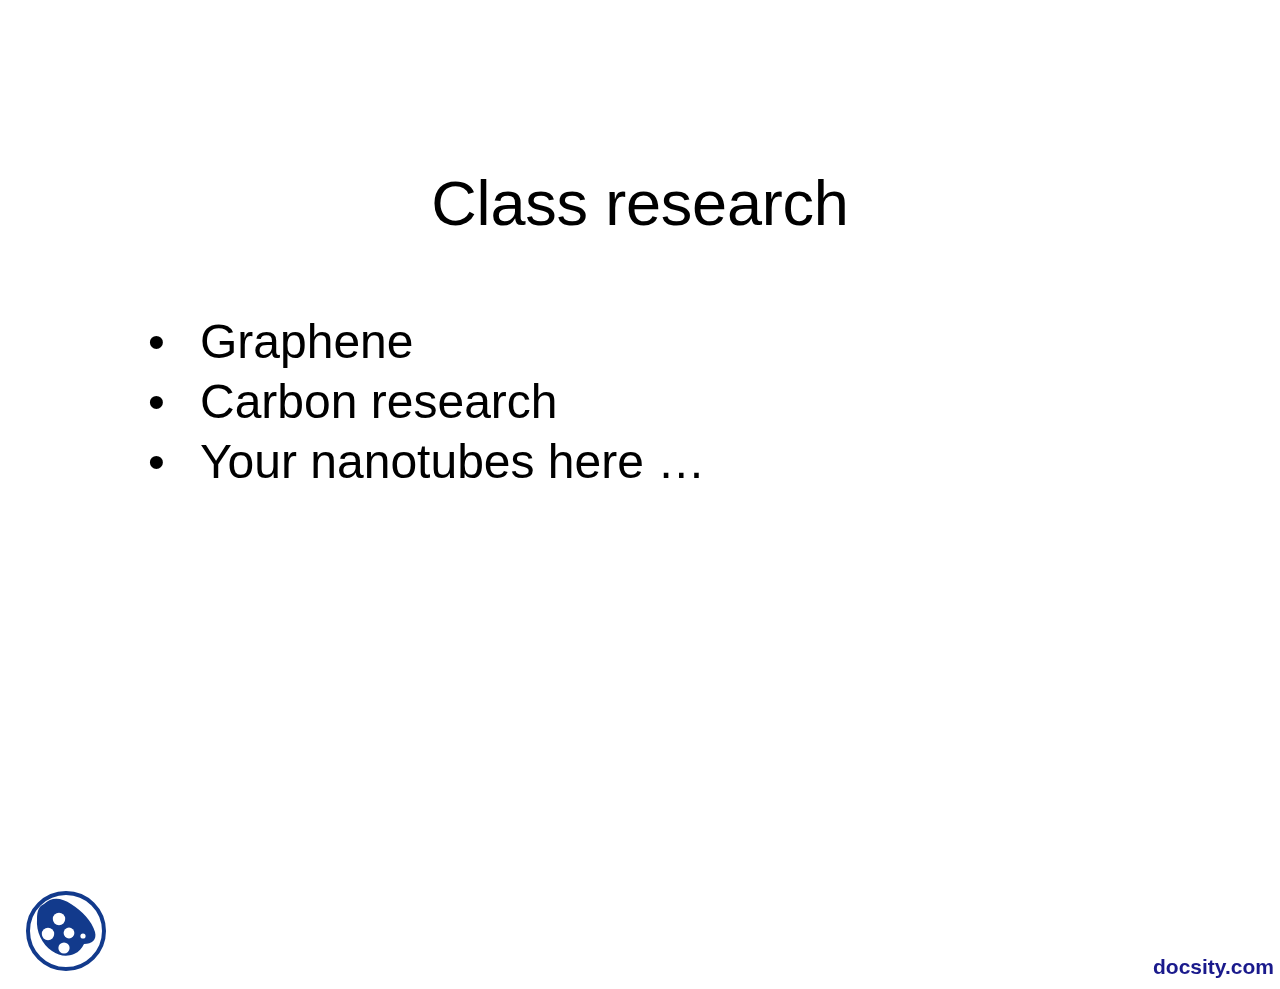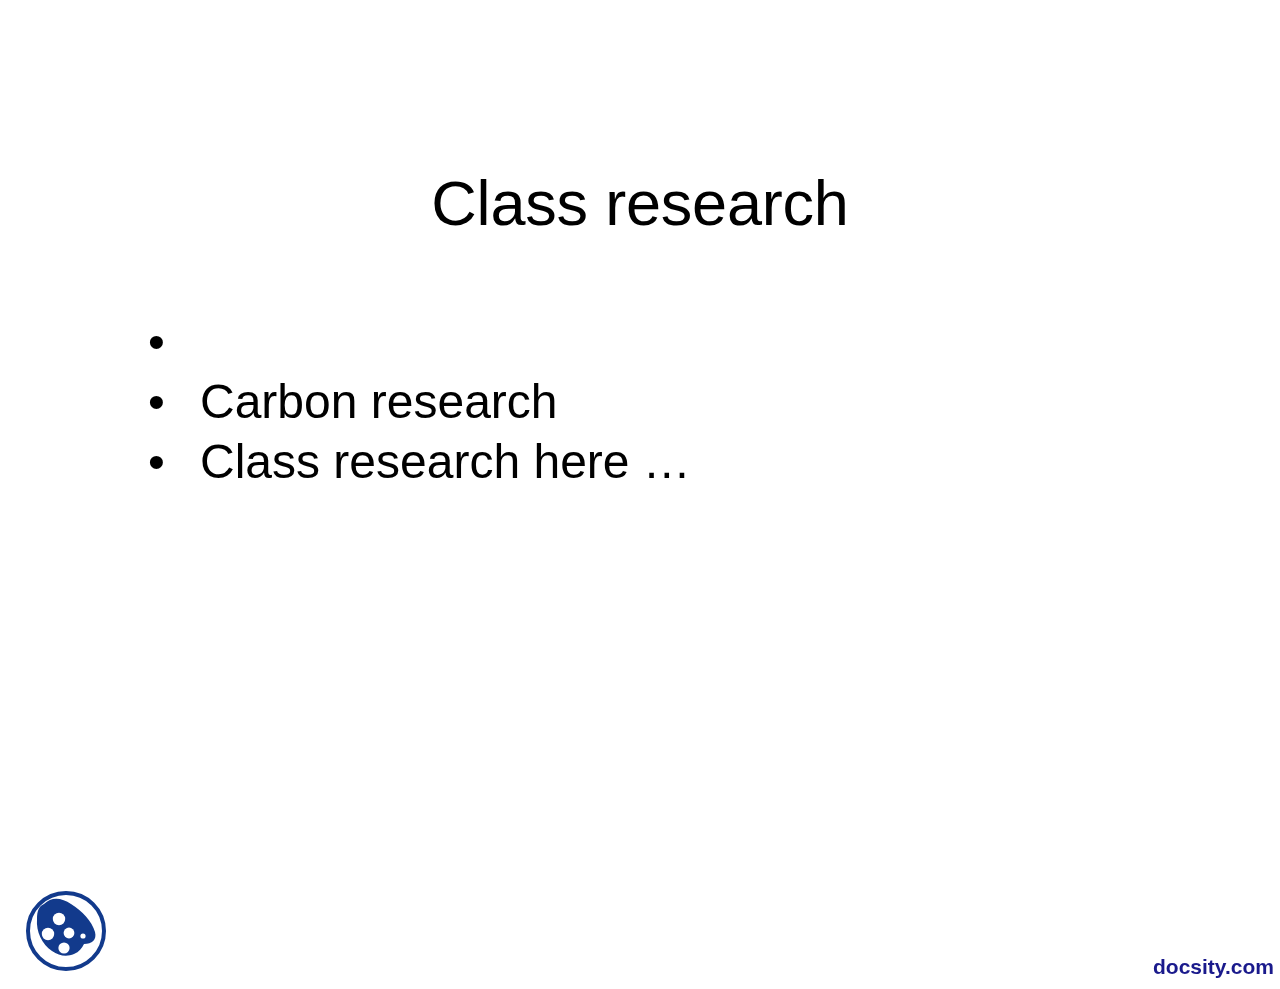--- a/index.html
+++ b/index.html
@@ -99,30 +99,31 @@
 <body>
 
 <div class="slide">
 
   <div class="slide-title">Class research</div>
 
   <ul class="body-list">
 
     <li class="bullet-item">
       <span class="bullet-marker">•</span>
+      <span class="bullet-text">Graphene</span>
     </li>
 
     <li class="bullet-item">
       <span class="bullet-marker">•</span>
       <span class="bullet-text">Carbon research</span>
     </li>
 
     <li class="bullet-item">
       <span class="bullet-marker">•</span>
-      <span class="bullet-text">Class research here …</span>
+      <span class="bullet-text">Your nanotubes here …</span>
     </li>
 
   </ul>
 
   <div class="brand-logo">
     <svg viewBox="0 0 86 90" xmlns="http://www.w3.org/2000/svg">
 
       <circle cx="44" cy="45" r="38" fill="none" stroke="#123a8c" stroke-width="4"></circle>
 
       <path d="M22 18

